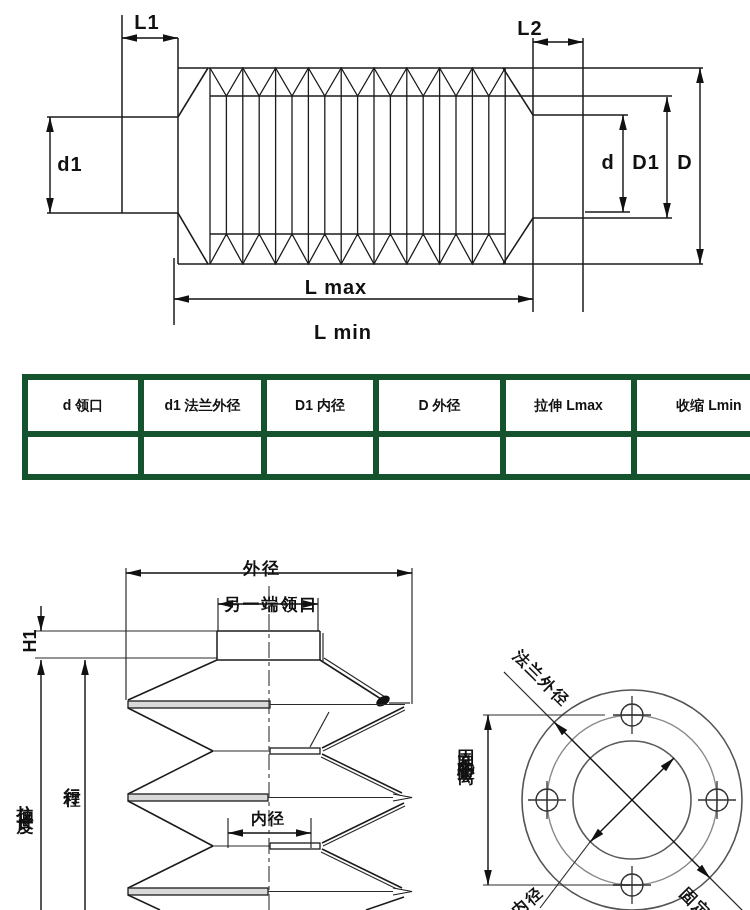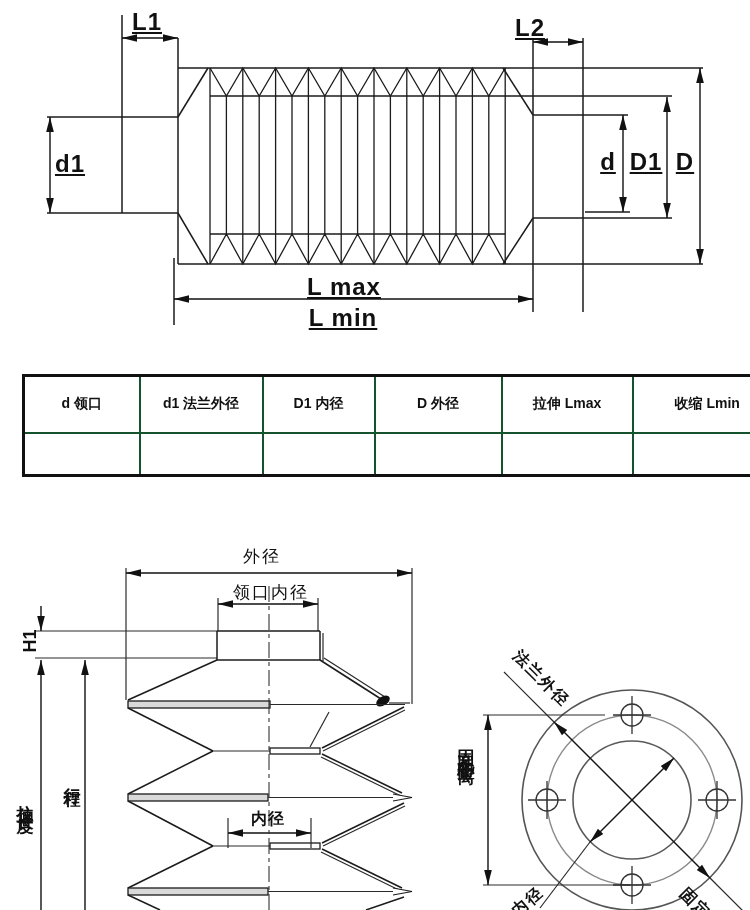--- a/index.html
+++ b/index.html
@@ -11,38 +11,38 @@
   svg.draw { position:absolute; left:0; }
   .ln   { stroke:#1b1b1b; stroke-width:1.5; fill:none; }
   .thin { stroke:#2a2a2a; stroke-width:1.2; fill:none; }
   .zig  { stroke:#1b1b1b; stroke-width:1.3; fill:none; }
   .dim  { stroke:#111; stroke-width:1.4; fill:none; }
   .circ { fill:none; }
   .lbl {
     position:absolute; white-space:nowrap; color:#111;
     font-weight:600; transform:translate(-50%,-50%);
   }
-  .dimlbl  { font-size:24px; letter-spacing:1px;text-decoration:underline; }
-  .cnlbl   { font-size:17px; font-weight:400; letter-spacing:2px; }
+  .dimlbl  { font-size:20px; letter-spacing:1px; }
+  .cnlbl   { font-size:17px; font-weight:700; letter-spacing:2px;margin-top:12px; }
   .cnsmall { font-size:16px; font-weight:700; letter-spacing:1px; }
   .vert {
     position:absolute; writing-mode:vertical-rl; text-orientation:upright;
     font-size:17px; font-weight:700; letter-spacing:4px; color:#111;
     transform:translateX(-50%); white-space:nowrap;
   }
   .rot { transform:translate(-50%,-50%) rotate(45deg); font-size:16px; font-weight:700; letter-spacing:2px; }
   .rotccw { transform:translate(-50%,-50%) rotate(-40deg); font-size:16px; font-weight:700; letter-spacing:2px; }
   .rot90 { transform:translate(-50%,-50%) rotate(-90deg); font-size:18px; font-weight:600; }
   table.spec {
     position:absolute; left:22px; top:374px; width:759px;
     border-collapse:collapse; table-layout:fixed;
     border:3px solid #111; font-family:"Liberation Sans", sans-serif;
   }
   table.spec th, table.spec td {
-    border:2px solid #14532d; text-align:center; vertical-align:middle;
+    border:6px solid #14532d; text-align:center; vertical-align:middle;
     font-size:14px; font-weight:700; color:#111; padding:0;
   }
   table.spec th { height:57px; }
   table.spec td { height:43px; }
 </style>
 </head>
 <body>
 
 <div id="screen">
 
@@ -92,22 +92,22 @@
       <path class="dim" marker-start="url(#ah)" marker-end="url(#ah)" d="M174,299 H533"></path>
     </g>
   </svg>
 
   <div class="lbl dimlbl" style="left:147px;top:22px">L1</div>
   <div class="lbl dimlbl" style="left:530px;top:28px">L2</div>
   <div class="lbl dimlbl" style="left:70px;top:164px">d1</div>
   <div class="lbl dimlbl" style="left:608px;top:162px">d</div>
   <div class="lbl dimlbl" style="left:646px;top:162px">D1</div>
   <div class="lbl dimlbl" style="left:685px;top:162px">D</div>
-  <div class="lbl dimlbl" style="left:344px;top:287px">L max</div>
-  <div class="lbl dimlbl" style="left:343px;top:318px">L min</div>
+  <div class="lbl dimlbl" style="left:336px;top:287px">L max</div>
+  <div class="lbl dimlbl" style="left:343px;top:332px">L min</div>
 
   <table class="spec">
     <colgroup>
       <col style="width:116px">
         <col style="width:123px">
         <col style="width:112px">
       <col style="width:127px">
         <col style="width:131px">
         <col style="width:150px">
     </colgroup>
@@ -225,21 +225,21 @@
     </g>
 
     <defs>
       <marker id="ah2" markerUnits="userSpaceOnUse" markerWidth="16" markerHeight="12" refX="15" refY="5" orient="auto-start-reverse">
         <path d="M0,1.2 L15,5 L0,8.8 Z" fill="#111"></path>
       </marker>
     </defs>
   </svg>
 
   <div class="lbl cnlbl" style="left:262px;top:556px">外径</div>
-  <div class="lbl cnlbl" style="left:271px;top:592px">领口内径</div>
+  <div class="lbl cnlbl" style="left:271px;top:592px">另一端领口</div>
   <div class="lbl rot90" style="left:30px;top:641px">H1</div>
   <div class="vert" style="left:72px;top:774px">行程</div>
   <div class="vert" style="left:25px;top:791px">拉伸长度</div>
   <div class="lbl cnsmall" style="left:268px;top:819px">内径</div>
 
   <div class="lbl rot" style="left:541px;top:679px">法兰外径</div>
   <div class="vert" style="left:466px;top:736px;letter-spacing:3px">固定孔中心距离</div>
   <div class="lbl rotccw" style="left:528px;top:902px">内径</div>
   <div class="lbl rot" style="left:695px;top:904px">固定</div>
 

